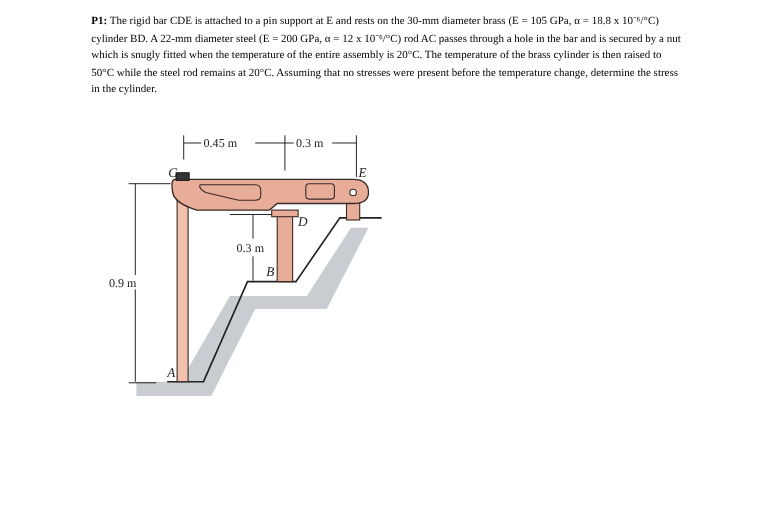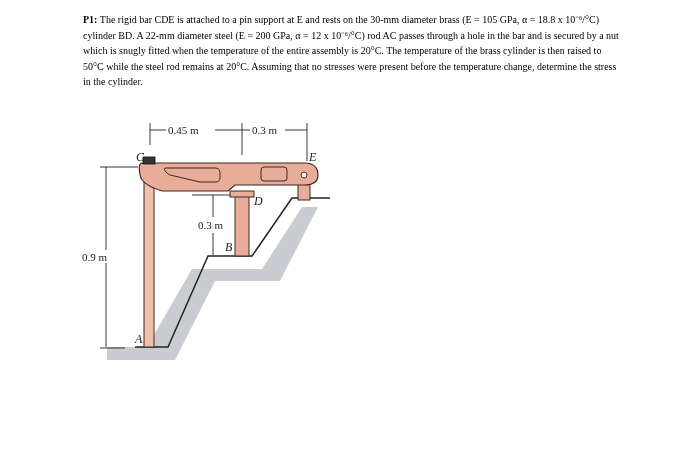--- a/index.html
+++ b/index.html
@@ -2,21 +2,21 @@
 <html><head>
 <meta charset="utf-8">
 <style>
   html, body { margin: 0; padding: 0; background: #ffffff; }
   body { width: 700px; height: 474px; position: relative; overflow: hidden; }
   .problem {
     position: absolute; left: 83px; top: 12px; width: 540px;
     font-family: "Liberation Serif", serif; font-size: 10px; line-height: 15.6px; color: #000000;
   }
   .problem b { font-weight: bold; }
-  .figure { position: absolute; left: 80px; top: 115px; width: 260px; height: 260px; text-align: center; }
+  .figure { position: absolute; left: 97px; top: 115px; width: 260px; height: 260px; text-align: center; }
   .figure svg text { font-family: "Liberation Serif", serif; }
 </style>
 </head>
 <body>
 
 <div class="problem">
   <b>P1:</b><span> The rigid bar CDE is attached to a pin support at E and rests on the 30-mm diameter brass (E = 105 GPa, α = 18.8 x 10⁻⁶/°C) cylinder BD. A 22-mm diameter steel (E = 200 GPa, α = 12 x 10⁻⁶/°C) rod AC passes through a hole in the bar and is secured by a nut which is snugly fitted when the temperature of the entire assembly is 20°C. The temperature of the brass cylinder is then raised to 50°C while the steel rod remains at 20°C. Assuming that no stresses were present before the temperature change, determine the stress in the cylinder.</span>
 </div>
 
 <div class="figure">

